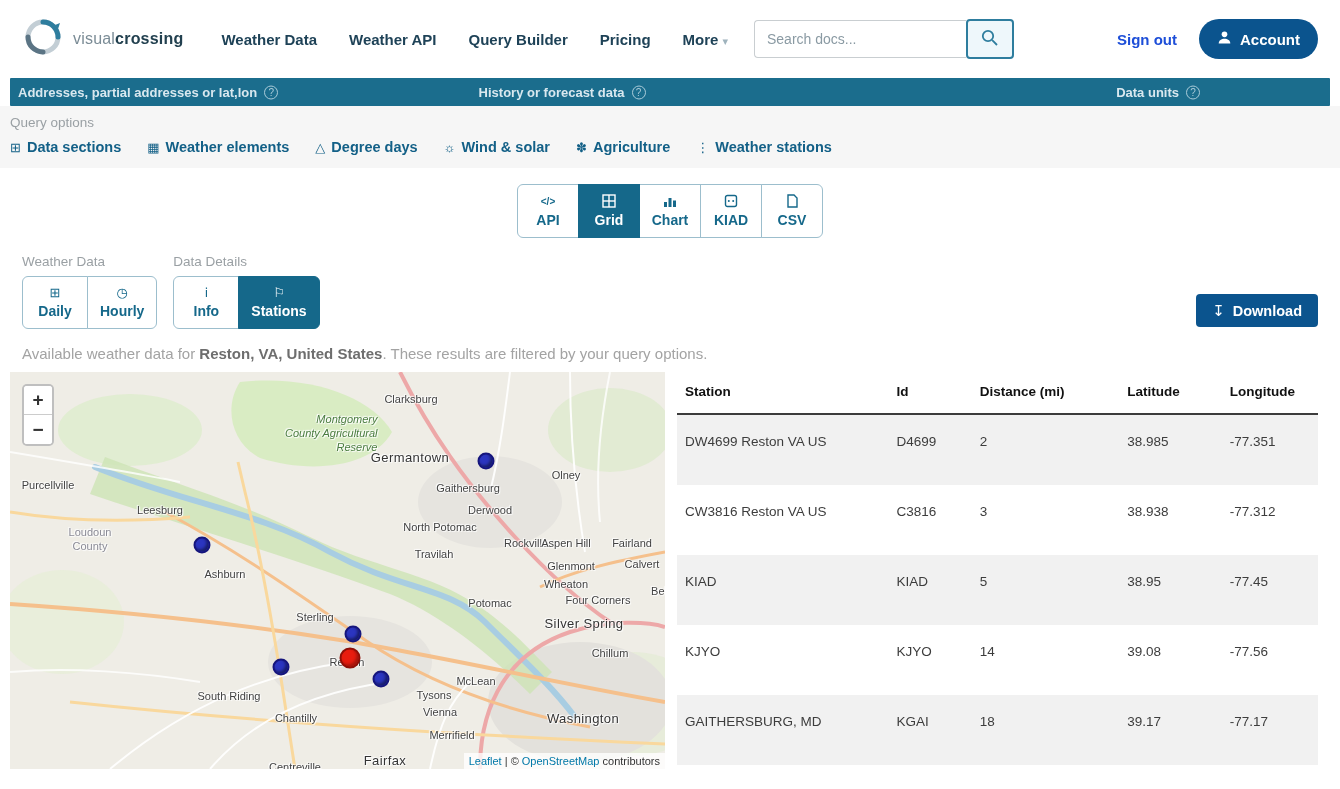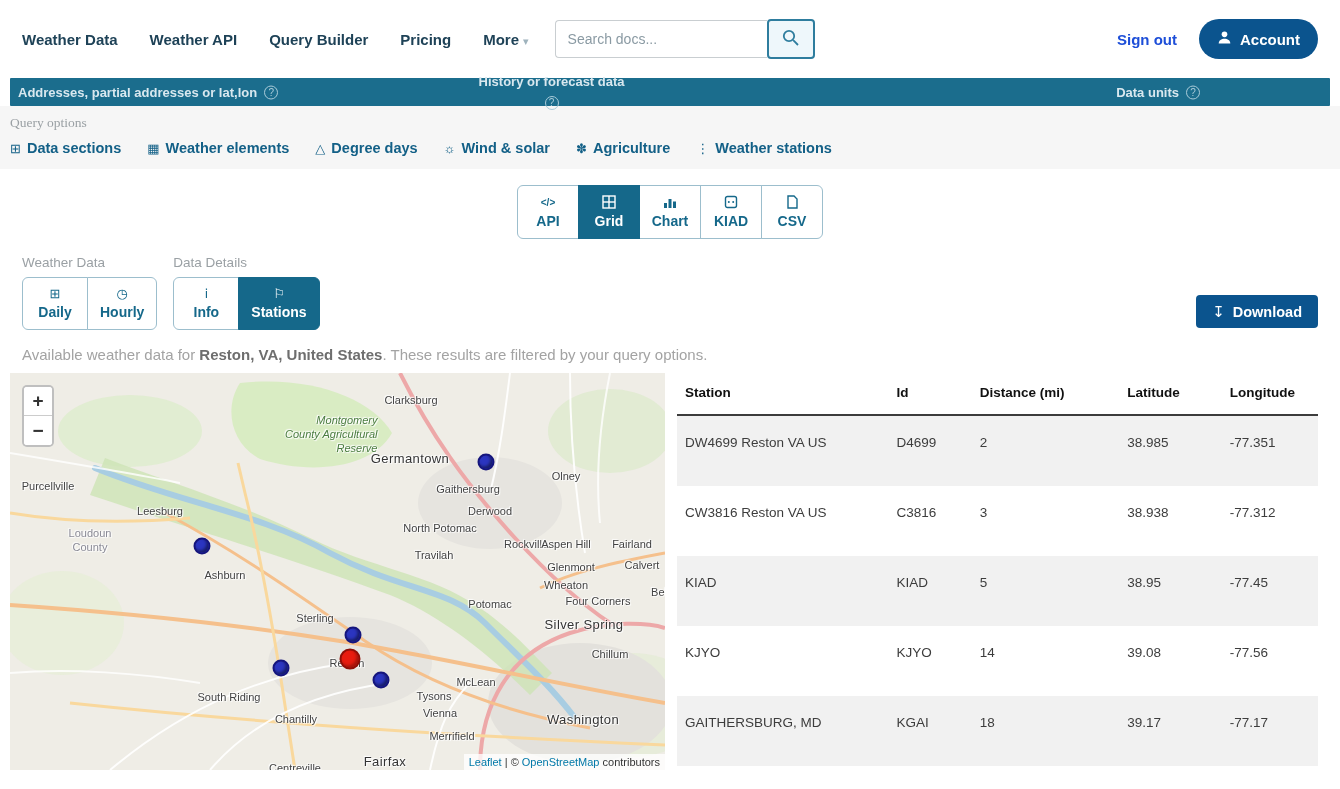--- a/index.html
+++ b/index.html
@@ -26,27 +26,27 @@
     background:#eef7fb; display:flex; align-items:center; justify-content:center; cursor:pointer; }
   .signout { margin-left:auto; color:#1d4ed8; font-weight:700; font-size:15px; cursor:pointer; text-decoration:none; }
   .account-btn { margin-left:22px; background:#0b548e; color:#fff; border:none; border-radius:20px;
     height:40px; padding:0 18px; font-weight:700; font-size:15px; display:flex; gap:8px;
     align-items:center; cursor:pointer; font-family:"Liberation Sans", sans-serif; }
 
   
   .tealbar { margin:0 10px; height:28px; background:#1b6d8d; position:relative; border-radius:1px; }
   .tb-item { position:absolute; top:50%; transform:translateY(-50%); display:flex; gap:7px;
     align-items:center; color:#d9e8ef; font-size:13px; font-weight:600; cursor:pointer; white-space:nowrap; }
-  .tb0 { left:8px; } .tb1 { left:35.5%;flex-direction:column; } .tb2 { right:130px; }
+  .tb0 { left:8px; } .tb1 { left:35.5%; } .tb2 { right:130px; }
   .help { width:14px; height:14px; border:1px solid #a9cbd9; border-radius:50%; font-size:10px;
     line-height:12px; text-align:center; color:#a9cbd9; font-weight:400; flex:none; }
 
   
   .query-options { background:#f6f6f6; padding:7px 10px 13px; }
-  .qo-title { color:#9aa0a4; font-size:13.5px; margin:2px 0 9px;font-family:Liberation Serif, serif; }
+  .qo-title { color:#9aa0a4; font-size:13.5px; margin:2px 0 9px; }
   .qo-links { display:flex; gap:26px; align-items:center; }
   .qo-link { color:#136087; font-weight:700; font-size:14.5px; display:flex; gap:6px;
     align-items:center; cursor:pointer; white-space:nowrap; }
   .qo-link .glyph { font-weight:400; font-size:13px; }
 
   
   .view-tabs { margin:16px auto 0; width:fit-content; display:flex; }
   .vtab { width:62px; padding:8px 0 9px; text-align:center; border:1px solid #9cbecd; margin-left:-1px;
     background:#fff; color:#15688a; cursor:pointer; }
   .vtab:first-child { border-radius:6px 0 0 6px; margin-left:0; }
@@ -111,20 +111,31 @@
   .stations th:nth-child(1){width:33%;} .stations th:nth-child(2){width:13%;}
   .stations th:nth-child(3){width:23%;} .stations th:nth-child(4){width:16%;}
   .stations th:nth-child(5){width:15%;}
   .stations td { padding:19px 8px 36px; vertical-align:top; font-size:13.5px; color:#3d3d3d; }
   .stations tbody tr:nth-child(odd) { background:#f1f1f1; }
 </style>
 </head>
 <body>
 
 <header class="navbar">
+  <div class="logo">
+    <span>
+      <svg width="42" height="42" viewBox="0 0 42 42">
+        <circle cx="21" cy="21" r="15" fill="none" stroke="#c3ced5" stroke-width="5"></circle>
+        <path d="M21 6 A15 15 0 0 1 36 21" fill="none" stroke="#2e7d9e" stroke-width="5" stroke-linecap="round"></path>
+        <path d="M21 36 A15 15 0 0 1 6 21" fill="none" stroke="#5b7484" stroke-width="5" stroke-linecap="round"></path>
+        <path d="M33 9 L38 7 L36 13 Z" fill="#2e7d9e"></path>
+      </svg>
+    </span>
+    <span class="logo-text"><span>visual</span><b>crossing</b></span>
+  </div>
 
   <nav class="nav-links">
       <span class="nav-link">Weather Data</span>
       <span class="nav-link">Weather API</span>
       <span class="nav-link">Query Builder</span>
       <span class="nav-link">Pricing</span>
       <span class="nav-link">More<span class="caret">▾</span></span>
     </nav>
 
   <div class="search-group">

